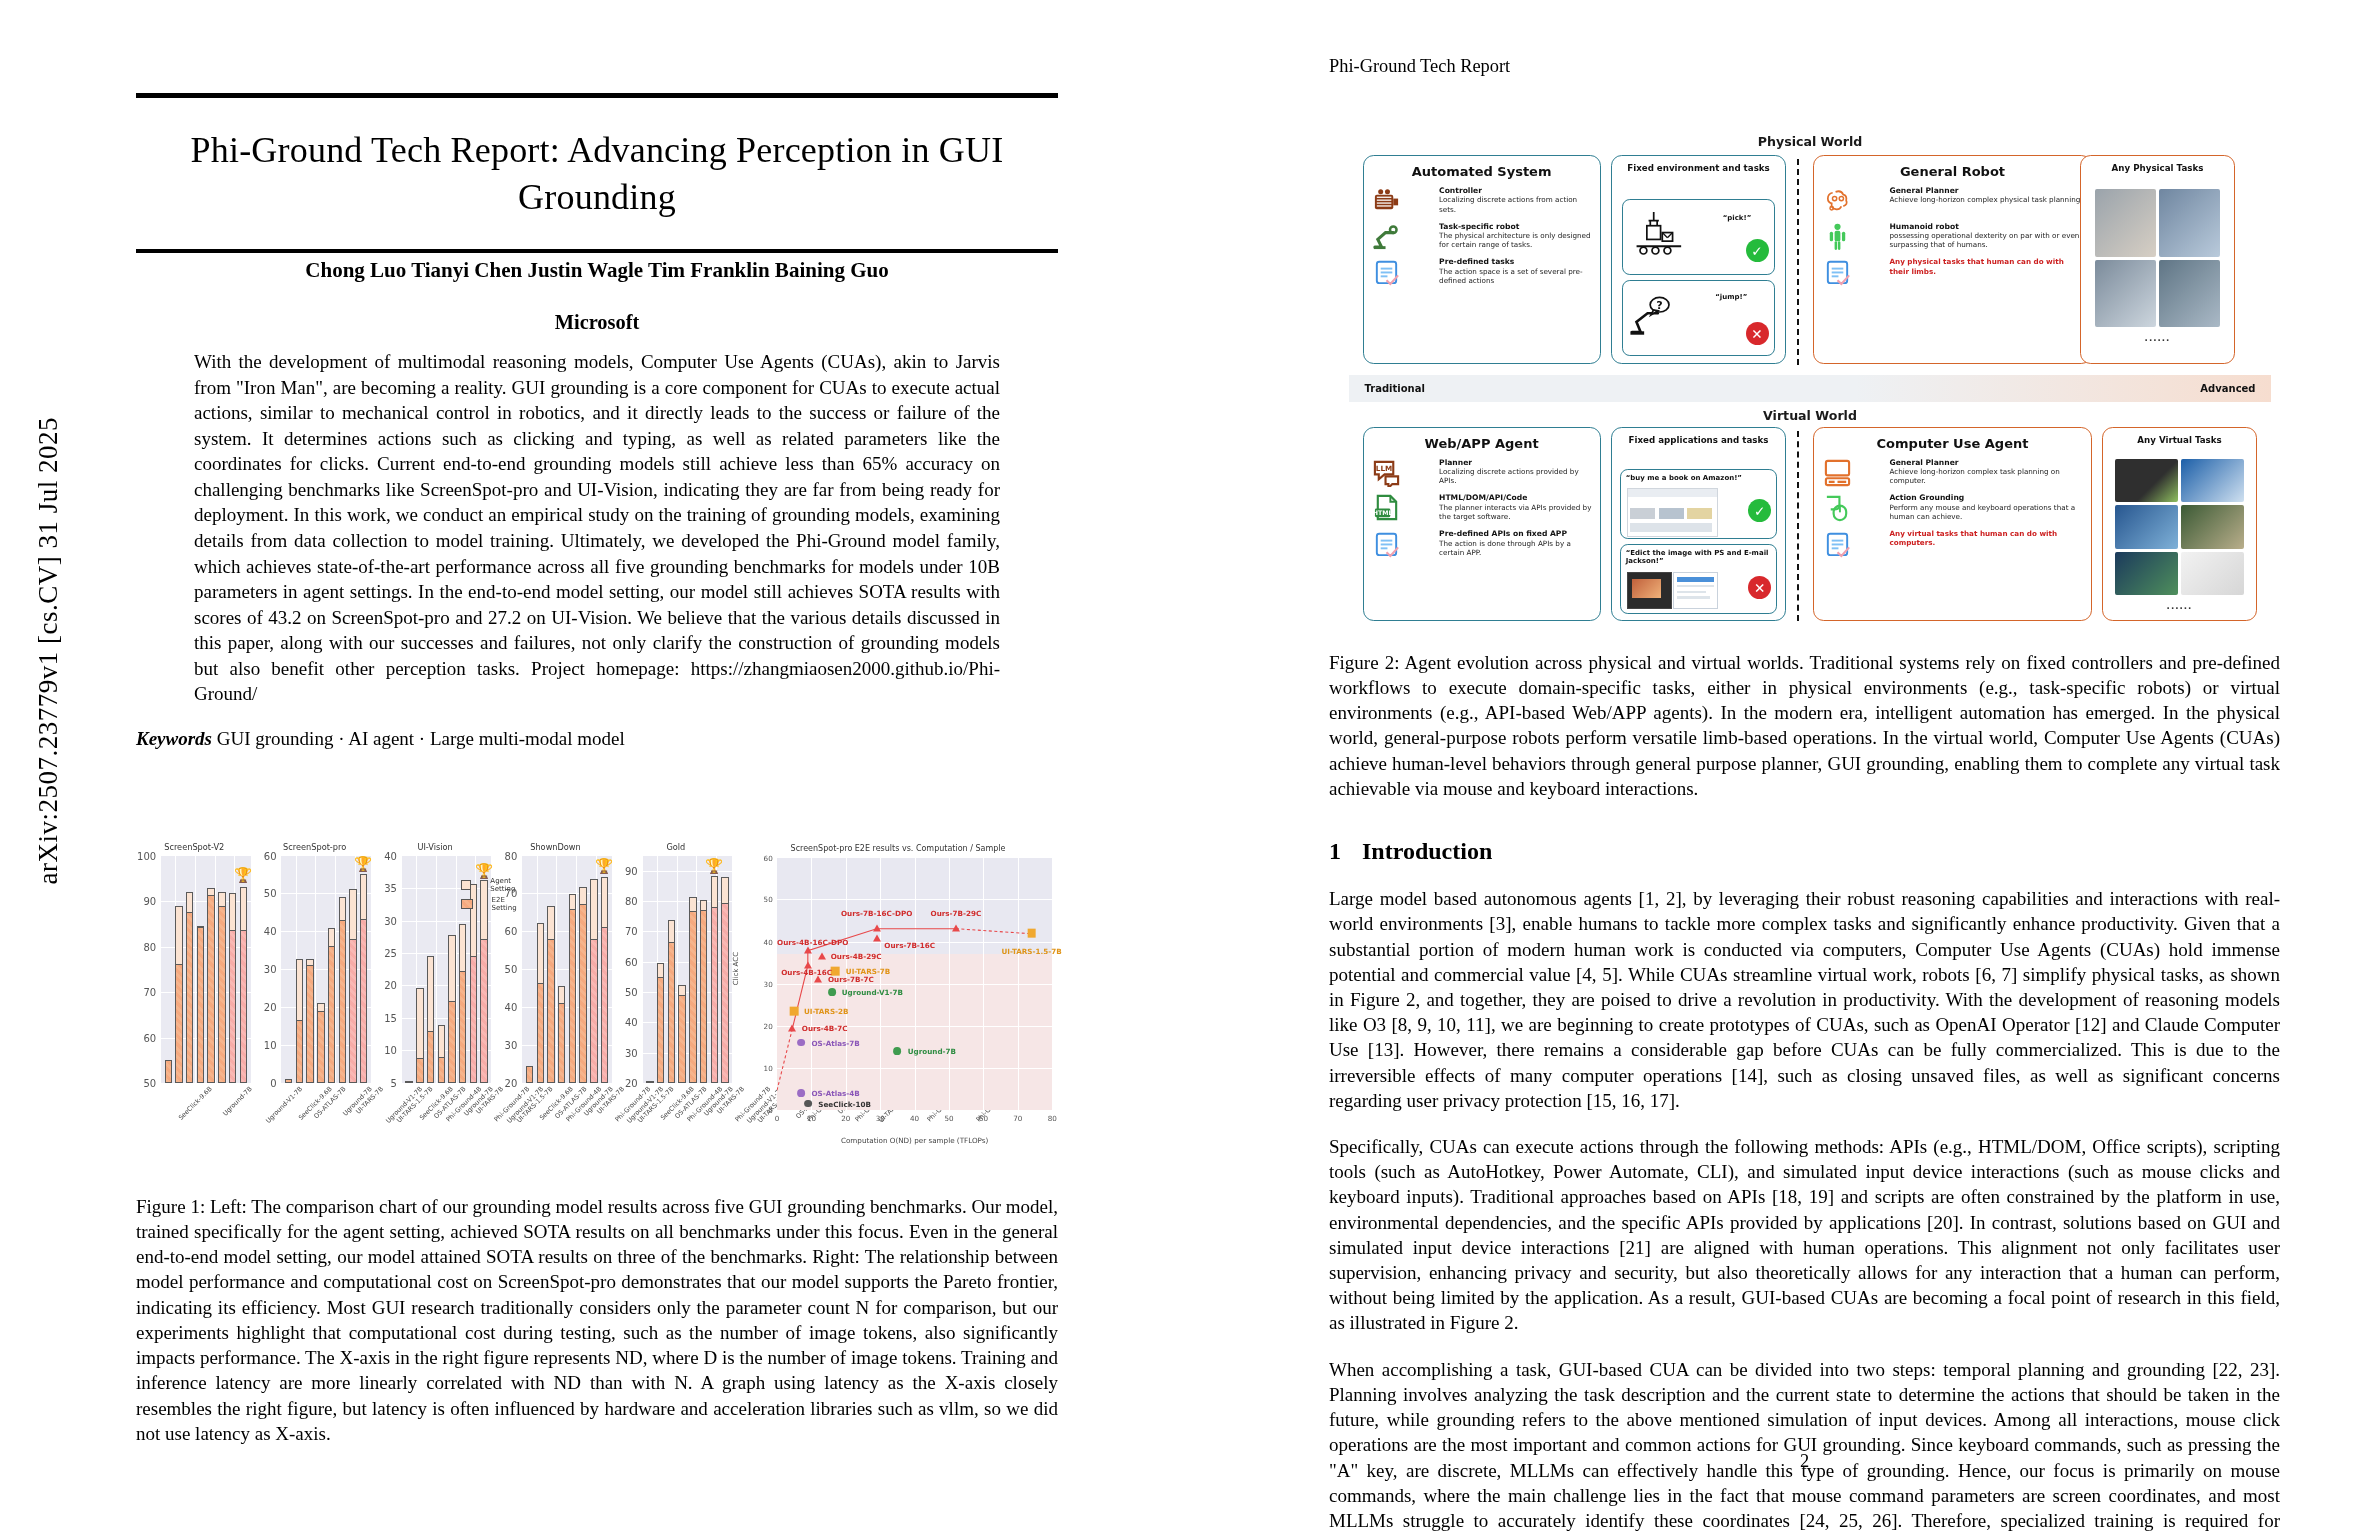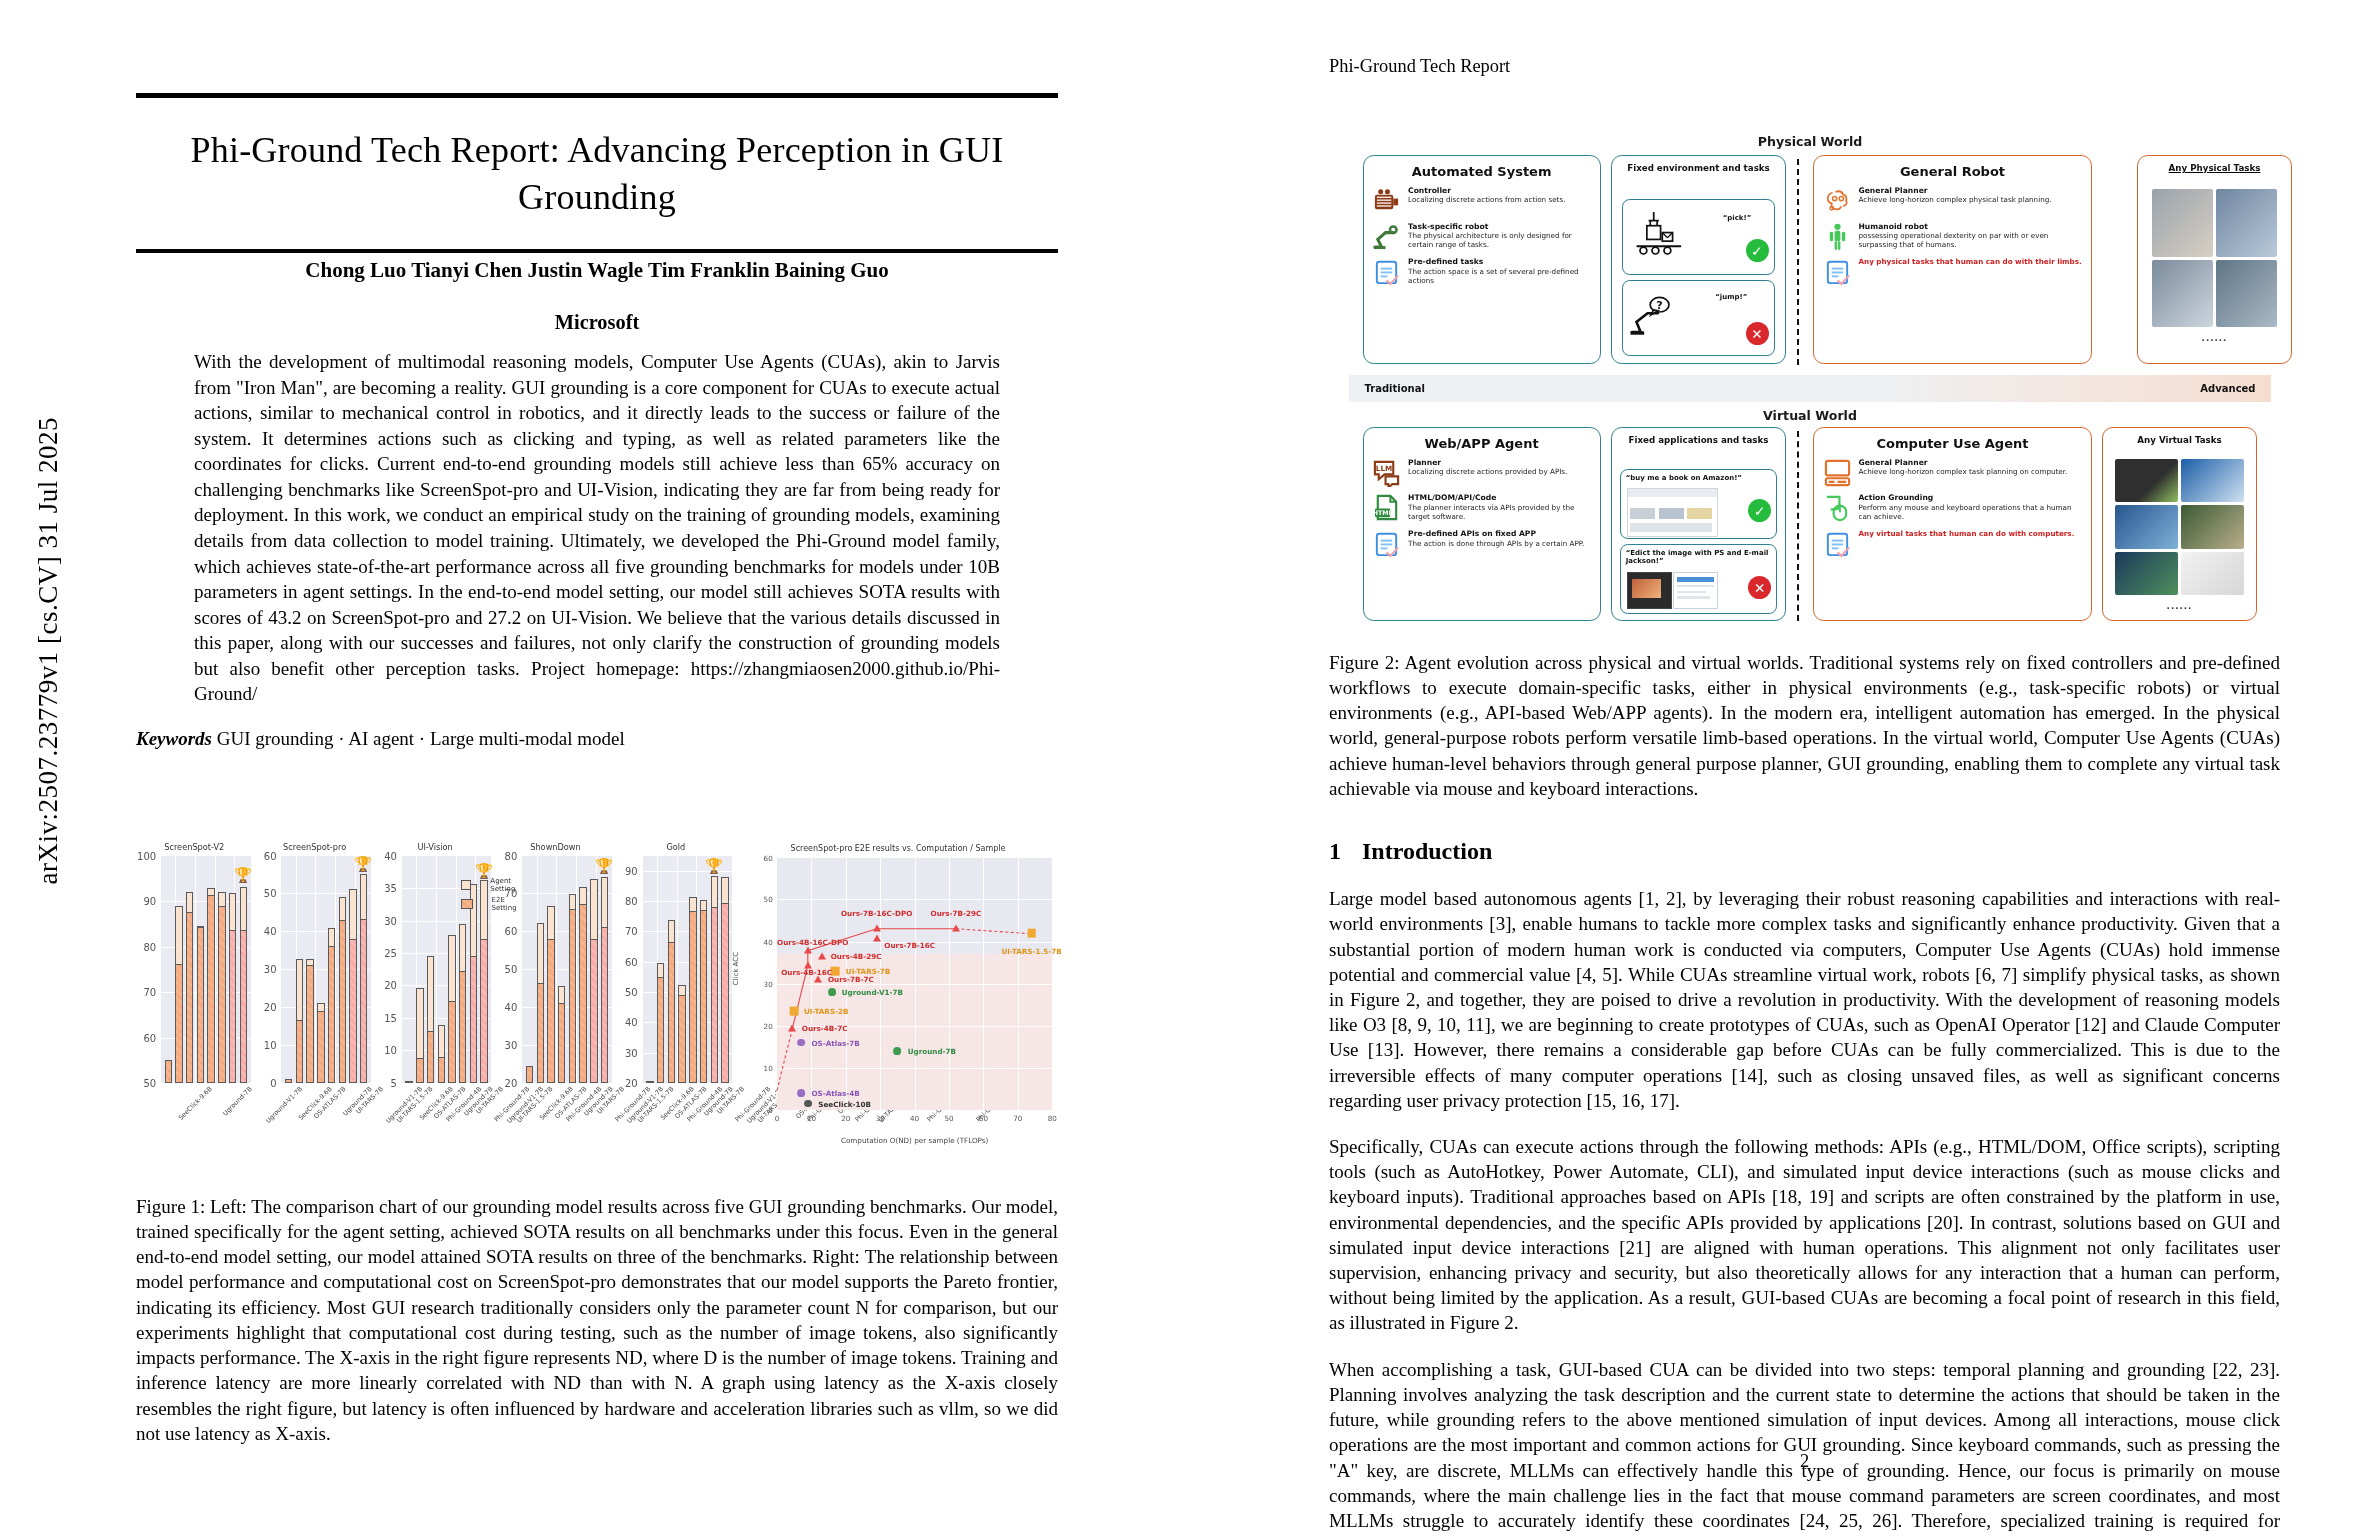--- a/index.html
+++ b/index.html
@@ -194,21 +194,21 @@
   .card .ch{
     text-align:center;font-weight:bold;font-size:13px;color:#111;
     margin-top:7.8px;
   }
   .card .chs{
     text-align:center;font-weight:bold;font-size:8.7px;color:#111;
     margin-top:6.8px;line-height:1.25;
   }
   .feat{display:flex;gap:6.8px;margin:6.8px 7.8px 0 8.7px;align-items:flex-start;}
   .ficon{width:29px;height:29px;flex:0 0 29px;position:relative;}
-  .ftext{font-size:7.2px;line-height:1.26;color:#222;}
+  .ftext{font-size:7.2px;line-height:1.26;color:#222;margin-left:31px;}
   .ftext b{font-size:7.6px;color:#111;}
   .ftext.red{color:#cc1f1f;font-weight:bold;}
   .minicard{
     position:absolute;border:1.3px solid #2f7e92;border-radius:7.8px;background:#fff;
     box-sizing:border-box;
   }
   .quote{font-size:7px;font-weight:bold;color:#111;margin:3.9px 0 0 4.9px;line-height:1.2;}
   .thumbgrid{position:absolute;display:grid;gap:2.9px;}
   .thumb{background:linear-gradient(135deg,#7d93aa,#b9c6d4);border-radius:1.9px;}
   .dots{position:absolute;left:0;right:0;text-align:center;font-size:8.7px;font-weight:bold;color:#333;letter-spacing:1px;}
@@ -813,21 +813,21 @@
               <rect x="9" y="11" width="12" height="2" fill="#7fc0f5"></rect>
               <rect x="9" y="15" width="12" height="2" fill="#7fc0f5"></rect>
               <rect x="9" y="19" width="7" height="2" fill="#7fc0f5"></rect>
               <path d="M15 24 L19 28 L27 19" stroke="#f2a0ae" stroke-width="2.2" fill="none"></path>
             </svg>
         </div>
         <div class="ftext red">Any physical tasks that human can do with their limbs.</div>
       </div>
     </div>
 
-    <div class="card orange" style="left:788px;top:21.3px;width:155px;height:209px;text-decoration:underline;">
+    <div class="card orange" style="left:731px;top:21.3px;width:155px;height:209px;">
       <div class="chs">Any Physical Tasks</div>
       <div class="thumbgrid" style="left:13.6px;top:33px;right:13.6px;height:138px;grid-template-columns:1fr 1fr;grid-template-rows:1fr 1fr;">
         <div class="thumb" style="background:linear-gradient(135deg,#9aa3ab,#d7cfc4);"></div>
         <div class="thumb" style="background:linear-gradient(135deg,#6f86a0,#b9cadb);"></div>
         <div class="thumb" style="background:linear-gradient(135deg,#7b8b9b,#cdd6de);"></div>
         <div class="thumb" style="background:linear-gradient(135deg,#5f7585,#aab9c6);"></div>
       </div>
       <div class="dots" style="top:179px">······</div>
     </div>
 

